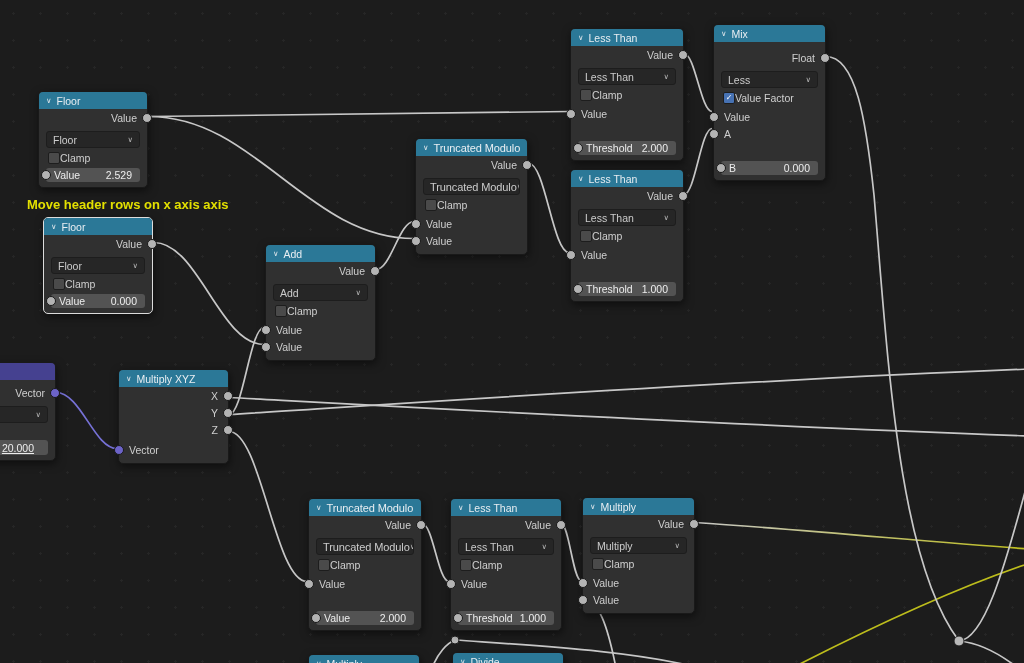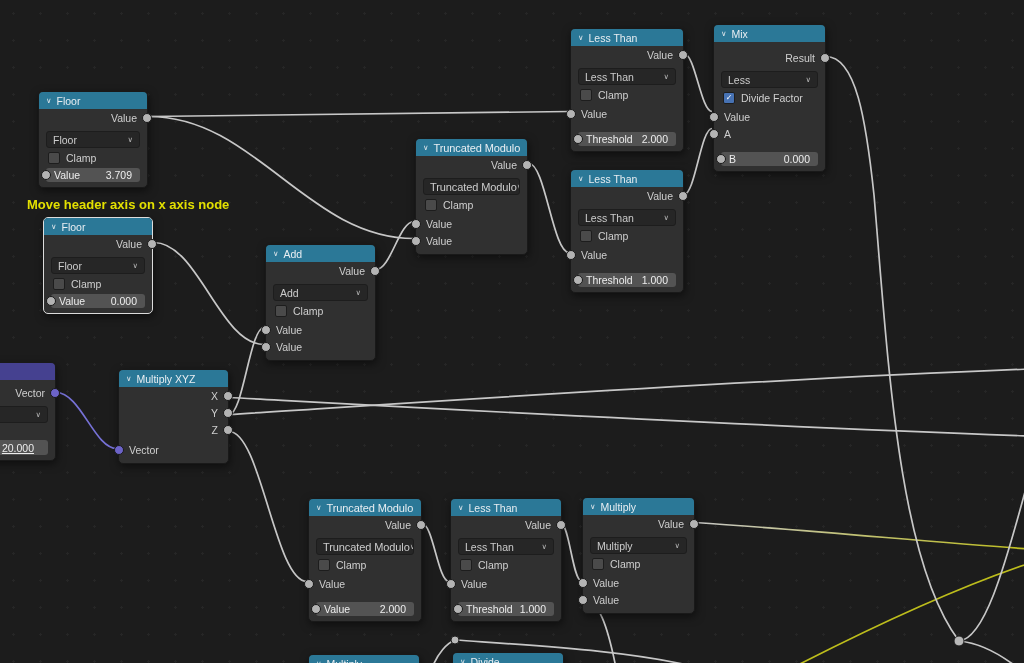--- a/index.html
+++ b/index.html
@@ -35,30 +35,30 @@
     background:var(--socket_value);border:1px solid #191919;top:50%;
     transform:translateY(-50%);z-index:3;}
   .socket.l{left:-5px;} .socket.r{right:-5px;}
   .socket.vector{background:var(--socket_vector);}
   .dropdown{
     height:15px;margin:5px 7px 0;background:#262626;border:1px solid #1d1d1d;
     border-radius:3px;display:flex;align-items:center;justify-content:space-between;
     padding:0 6px;color:#cccccc;overflow:hidden;white-space:nowrap;
   }
   .dropdown .dchev{font-size:7.5px;color:#b5b5b5;}
-  .cbrow{height:14px;margin-top:3px;display:flex;align-items:center;gap:6px;padding:0 9px;white-space:nowrap;}
+  .cbrow{height:14px;margin-top:3px;display:flex;align-items:center;padding:0 9px;white-space:nowrap;}
   .checkbox{width:10px;height:10px;border-radius:2px;background:#4a4a4a;border:1px solid #1d1d1d;flex:none;
     display:flex;align-items:center;justify-content:center;font-size:8px;color:#fff;line-height:1;}
   .checkbox.checked{background:var(--checkbox_checked);}
   .field{
     height:14px;margin:3px 7px 0;background:#535353;border-radius:3px;
     display:flex;align-items:center;justify-content:space-between;
     padding:0 8px;color:#ededed;position:relative;white-space:nowrap;
   }
-  .field.after-in{margin-top:10px;}
+  .field.after-in{margin-top:19px;}
   .tight{font-size:11px;letter-spacing:-0.1px;}
   .pad-bot{height:5px;}
   #annotation{
     position:absolute;left:27px;top:197px;z-index:2;
     font-size:13px;font-weight:bold;color:var(--annotation_yellow);white-space:nowrap;
   }
 </style>
 </head>
 <body>
 
@@ -90,21 +90,21 @@
       <path d="M826,56.5 C856,56.5 866,120 874,195 C888,360 898,560 959,641" stroke="#c7c7c7" stroke-width="1.7" fill="none"></path>
       <path d="M959,641 C984,639 1004,570 1026,488" stroke="#c7c7c7" stroke-width="1.7" fill="none"></path>
       <path d="M959,641 C980,643 1000,654 1018,668" stroke="#c7c7c7" stroke-width="1.7" fill="none"></path>
       <path d="M455,640 C540,646 636,651 704,669" stroke="#c7c7c7" stroke-width="1.7" fill="none"></path>
       <path d="M455,640 C447,643 438,653 432,668" stroke="#c7c7c7" stroke-width="1.7" fill="none"></path>
       <path d="M581,597.5 C599,598 608,628 616,668" stroke="#c7c7c7" stroke-width="1.7" fill="none"></path>
       <circle cx="959" cy="641" r="5" fill="#b8b8b8" stroke="#1e1e1e"></circle>
       <circle cx="455" cy="640" r="4" fill="#b8b8b8" stroke="#1e1e1e"></circle>
     </svg>
 
-  <div id="annotation">Move header axis on x axis node</div>
+  <div id="annotation">Move header rows on x axis axis</div>
 
   <div class="node" style="left:38px;top:91px;width:110px;">
     <div class="nhead">
       <span class="chev">∨</span>
       <span>Floor</span>
     </div>
     <div class="row right">
       <span>Value</span>
       <span class="socket r"></span>
     </div>
@@ -112,21 +112,21 @@
       <span>Floor</span>
       <span class="dchev">∨</span>
     </div>
     <div class="cbrow">
       <span class="checkbox"></span>
       <span>Clamp</span>
     </div>
     <div class="field">
       <span class="socket l"></span>
       <span>Value</span>
-      <span>3.709</span>
+      <span>2.529</span>
     </div>
     <div class="pad-bot"></div>
   </div>
 
   <div class="node selected" style="left:43px;top:217px;width:110px;">
     <div class="nhead">
       <span class="chev">∨</span>
       <span>Floor</span>
     </div>
     <div class="row right">
@@ -263,32 +263,32 @@
     <div class="pad-bot"></div>
   </div>
 
   <div class="node" style="left:713px;top:24px;width:113px;">
     <div class="nhead">
       <span class="chev">∨</span>
       <span>Mix</span>
     </div>
     <div class="pad-top"></div>
     <div class="row right">
-      <span>Result</span>
+      <span>Float</span>
       <span class="socket r"></span>
     </div>
     <div class="dropdown">
       <span>Less</span>
       <span class="dchev">∨</span>
     </div>
     <div class="cbrow">
       <span class="checkbox checked">
           <span>✓</span>
         </span>
-      <span>Divide Factor</span>
+      <span>Value Factor</span>
     </div>
     <div class="row gap3">
       <span class="socket l"></span>
       <span>Value</span>
     </div>
     <div class="row">
       <span class="socket l"></span>
       <span>A</span>
     </div>
     <div class="field after-in">

